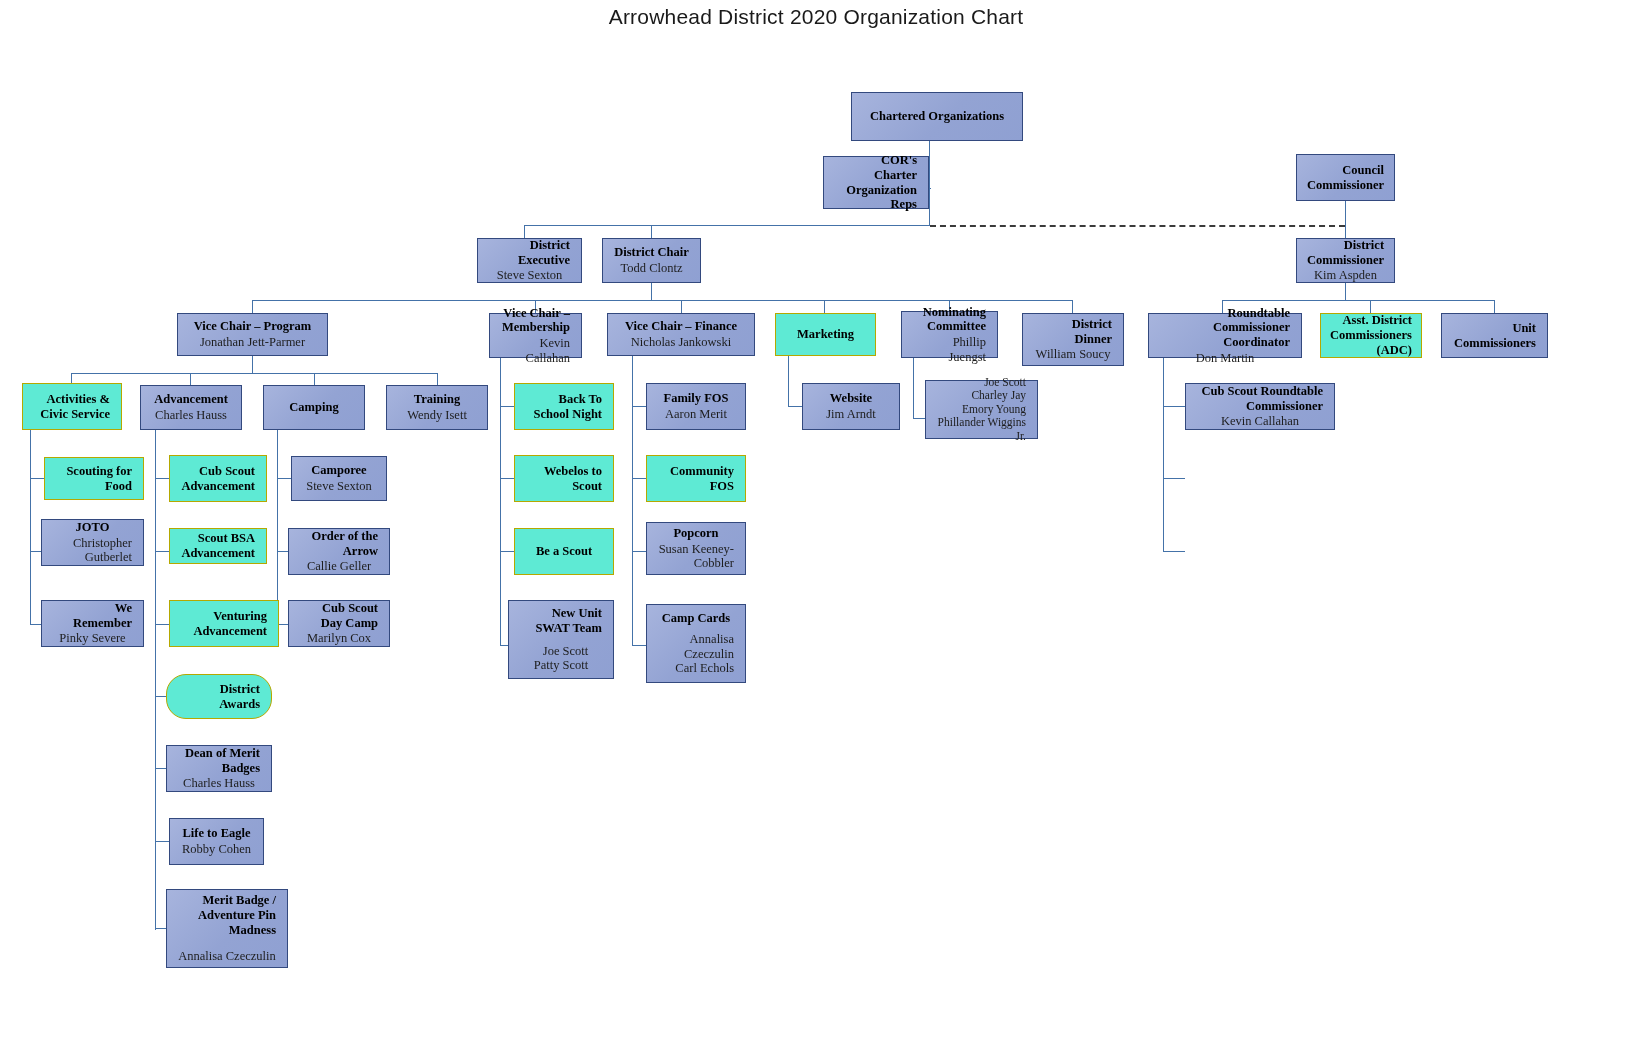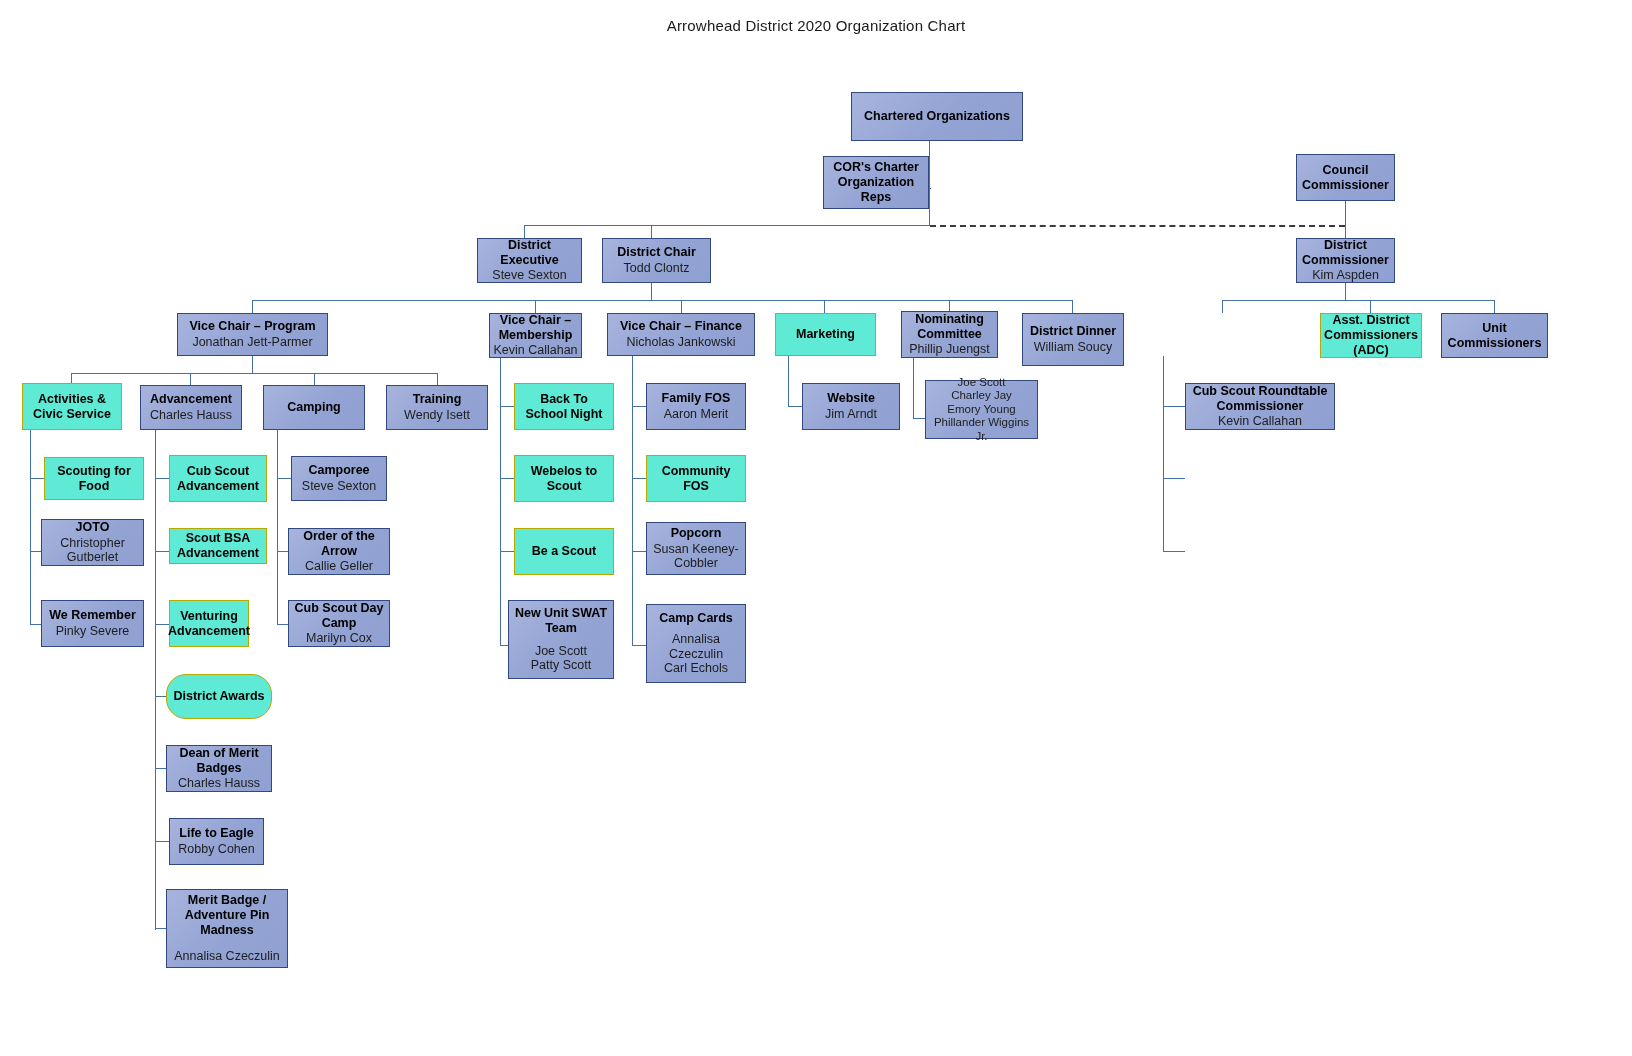--- a/index.html
+++ b/index.html
@@ -14,41 +14,42 @@
   #canvas {
     position: relative;
     width: 1632px;
     height: 1056px;
     background: #ffffff;
     overflow: hidden;
   }
   #chart-title {
     position: absolute;
     left: 0;
-    top: 17px;
+    top: 5px;
     width: 1632px;
     text-align: center;
-    font-size: 15px;
+    font-size: 21px;
     font-weight: 400;
     letter-spacing: 0.2px;
     color: #1a1a1a;
   }
   
   .node {
     position: absolute;
     box-sizing: border-box;
     border: 1.3px solid #2c4b87;
     display: flex;
     flex-direction: column;
     align-items: center;
     justify-content: center;
-    text-align: center;
+    text-align: right;
     line-height: 1.18;
-    padding: 2px 3px;
+    padding: 2px 11px;
     z-index: 5;
+    font-family: Liberation Serif, serif;
   }
   .node.blue {
     background: linear-gradient(135deg, #a7b4dd 0%, #93a3d3 55%, #8fa0d2 100%);
     border-color: #33497e;
   }
   .node.yellow {
     background: #5eead4;
     border-color: #b5a800;
   }
   .node .t {
@@ -176,21 +177,21 @@
   <div class="node blue" style="left:1296px; top:238px; width:99px; height:45px;">
     <div class="t">District Commissioner</div>
     <div class="n">Kim Aspden</div>
   </div>
 
   <div class="node blue" style="left:477px; top:238px; width:105px; height:45px;">
     <div class="t">District Executive</div>
     <div class="n">Steve Sexton</div>
   </div>
 
-  <div class="node blue" style="left:602px; top:238px; width:109px; height:45px;">
+  <div class="node blue" style="left:602px; top:238px; width:99px; height:45px;">
     <div class="t">District Chair</div>
     <div class="n">Todd Clontz</div>
   </div>
 
   <div class="node blue" style="left:177px; top:313px; width:151px; height:43px;">
     <div class="t">Vice Chair – Program</div>
     <div class="n">Jonathan Jett-Parmer</div>
   </div>
 
   <div class="node blue" style="left:489px; top:313px; width:93px; height:45px;">
@@ -210,20 +211,24 @@
   <div class="node blue" style="left:901px; top:311px; width:97px; height:47px;">
     <div class="t">Nominating Committee</div>
     <div class="n">Phillip Juengst</div>
   </div>
 
   <div class="node blue" style="left:1022px; top:313px; width:102px; height:53px;">
     <div class="t">District Dinner</div>
     <div class="n">William Soucy</div>
   </div>
 
+  <div class="node blue" style="left:1148px; top:313px; width:154px; height:45px;">
+    <div class="t">Roundtable Commissioner Coordinator</div>
+    <div class="n">Don Martin</div>
+  </div>
 
   <div class="node yellow" style="left:1320px; top:313px; width:102px; height:45px;">
     <div class="t">Asst. District Commissioners (ADC)</div>
   </div>
 
   <div class="node blue" style="left:1441px; top:313px; width:107px; height:45px;">
     <div class="t">Unit Commissioners</div>
   </div>
 
   <div class="node yellow" style="left:22px; top:383px; width:100px; height:47px;">
@@ -259,21 +264,21 @@
   </div>
 
   <div class="node yellow" style="left:169px; top:455px; width:98px; height:47px;">
     <div class="t">Cub Scout Advancement</div>
   </div>
 
   <div class="node yellow" style="left:169px; top:528px; width:98px; height:36px;">
     <div class="t">Scout BSA Advancement</div>
   </div>
 
-  <div class="node yellow" style="left:169px; top:600px; width:80px; height:47px;">
+  <div class="node yellow" style="left:169px; top:600px; width:110px; height:47px;">
     <div class="t">Venturing Advancement</div>
   </div>
 
   <div class="node yellow" style="left:166px; top:674px; width:106px; height:45px;border-radius:20px;">
     <div class="t">District Awards</div>
   </div>
 
   <div class="node blue" style="left:166px; top:745px; width:106px; height:47px;">
     <div class="t">Dean of Merit Badges</div>
     <div class="n">Charles Hauss</div>

